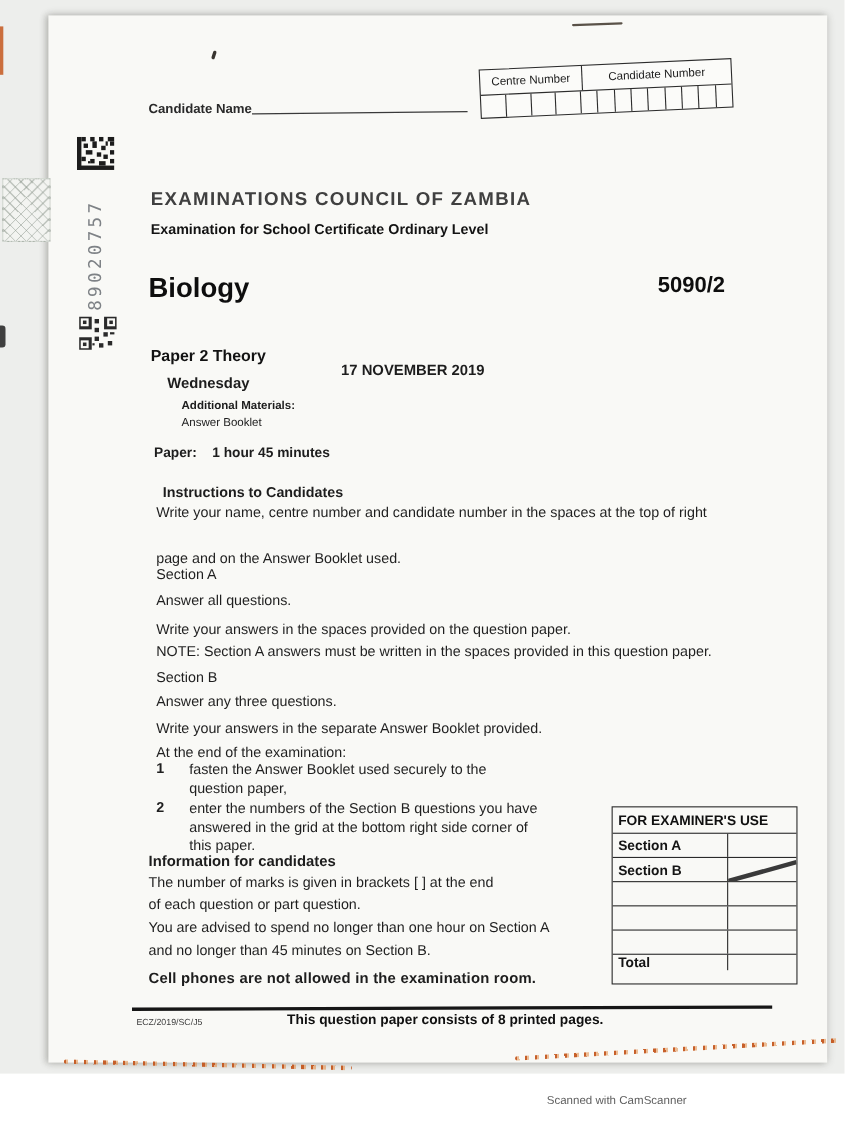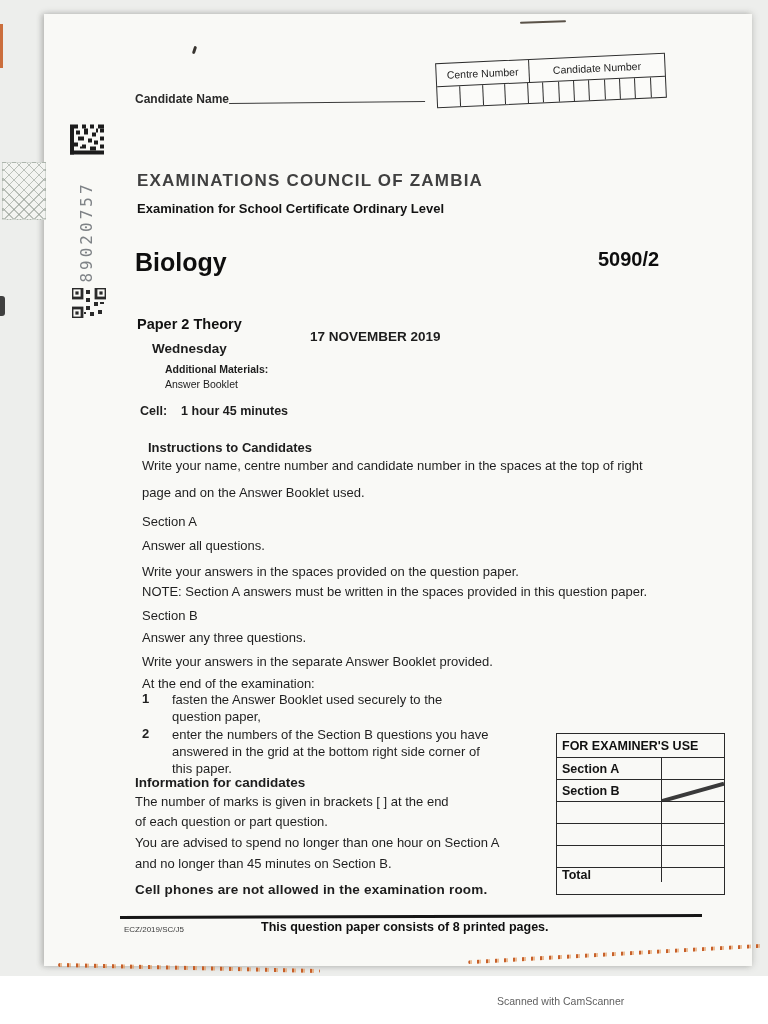--- a/index.html
+++ b/index.html
@@ -179,29 +179,29 @@
   <div class="t org-title">EXAMINATIONS COUNCIL OF ZAMBIA</div>
   <div class="t exam-level">Examination for School Certificate Ordinary Level</div>
   <div class="t subject">Biology</div>
   <div class="t paper-code">5090/2</div>
   <div class="t paper-title">Paper 2 Theory</div>
   <div class="t day">Wednesday</div>
   <div class="t date">17 NOVEMBER 2019</div>
   <div class="t addmat-lab">Additional Materials:</div>
   <div class="t addmat-val">Answer Booklet</div>
   <div class="t time-row">
-    <span>Cell:</span><span class="val">1 hour 45 minutes</span>
+    <span>Paper:</span><span class="val">1 hour 45 minutes</span>
   </div>
 
   <div class="t instr-head">Instructions to Candidates</div>
 
   <div class="line" style="left:142px;top:458px">
     <span>Write your </span><span class="b">name, centre number</span><span> and </span><span class="b">candidate number</span><span> in the spaces at the top of right</span>
   </div>
-  <div class="line" style="left:142px;top:485px">
+  <div class="line" style="left:142px;top:500px">
     <span>page and on the </span><span class="b">Answer Booklet</span><span> used.</span>
   </div>
 
   <div class="line b" style="left:142px;top:514px">Section A</div>
   <div class="line" style="left:142px;top:538px">
     <span>Answer </span><span class="b">all</span><span> questions.</span>
   </div>
   <div class="line" style="left:142px;top:564px">Write your answers in the spaces provided on the question paper.</div>
   <div class="line" style="left:142px;top:584px">
     <span class="b">NOTE:</span><span> Section A answers must be written in the spaces provided in this question paper.</span>

